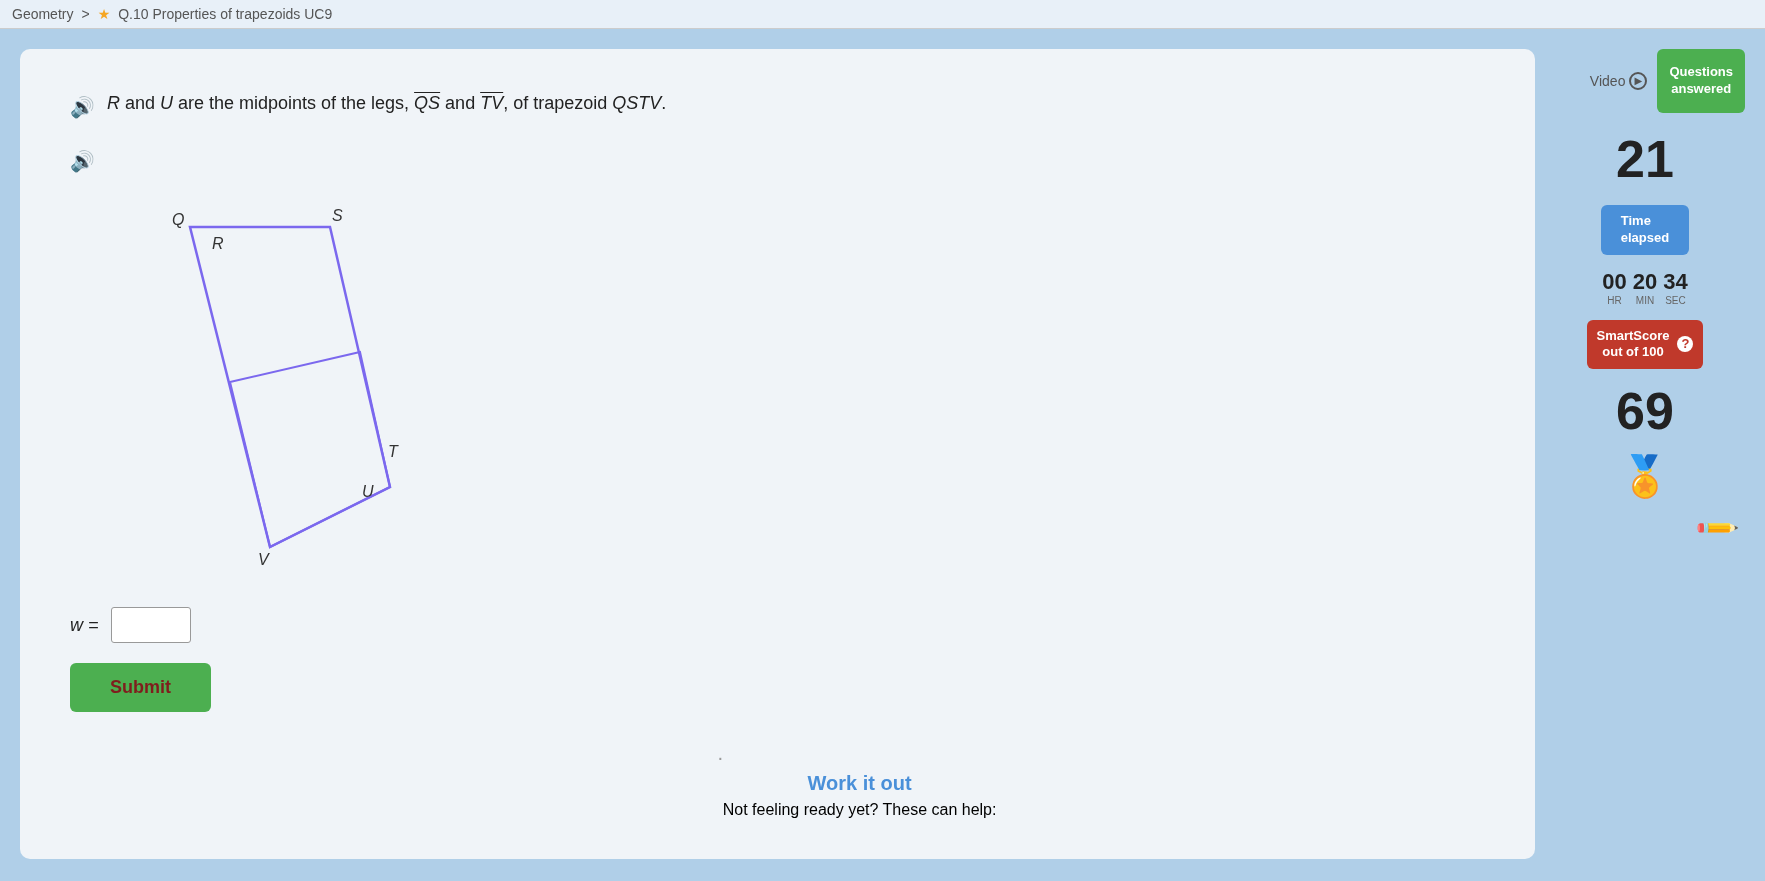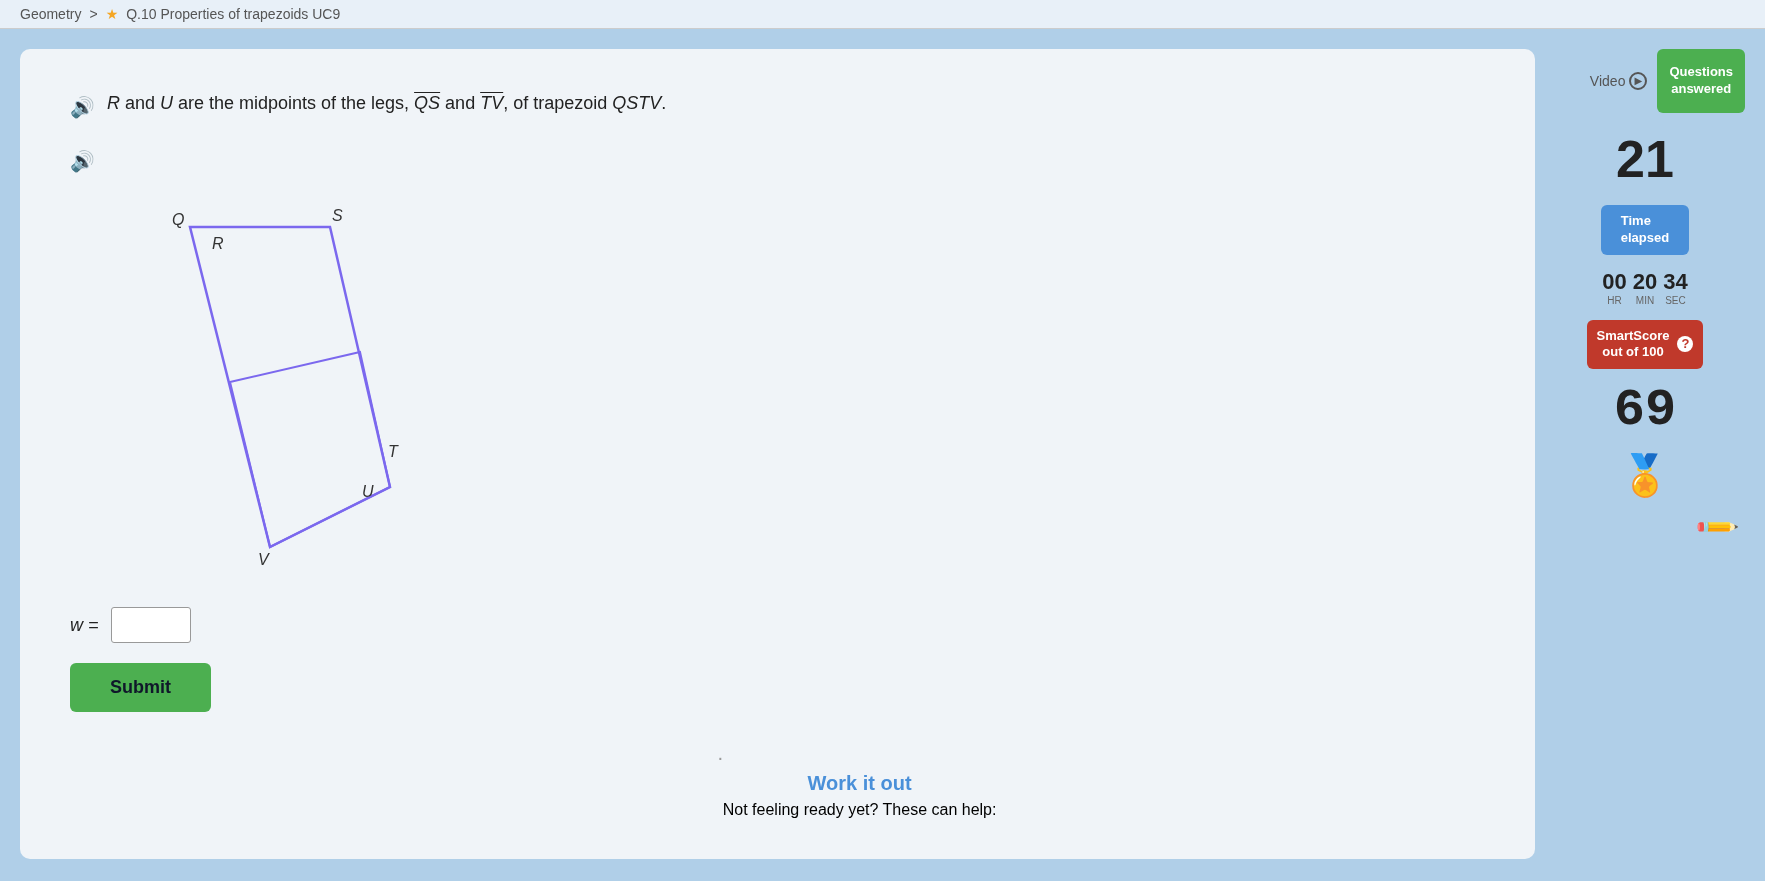--- a/index.html
+++ b/index.html
@@ -5,21 +5,21 @@
     * { box-sizing: border-box; margin: 0; padding: 0; }
     body {
       font-family: Arial, sans-serif;
       background: #b0cfe8;
       width: 1765px;
       min-height: 881px;
       overflow-x: hidden;
     }
     .top-bar {
       background: #e8f0f8;
-      padding: 6px 20px;
+      padding: 6px 12px;
       display: flex;
       align-items: center;
       gap: 8px;
       font-size: 14px;
       color: #555;
       border-bottom: 1px solid #ccc;
     }
     .top-bar .star { color: #f5a623; }
     .main-layout {
       display: flex;
@@ -78,21 +78,21 @@
       height: 36px;
       border: 1.5px solid #999;
       border-radius: 3px;
       font-size: 16px;
       padding: 4px 8px;
       background: #fff;
       outline: none;
     }
     .submit-btn {
       background: #4caf50;
-      color: #0f172a;
+      color: #7f1d1d;
       border: none;
       border-radius: 6px;
       padding: 14px 40px;
       font-size: 18px;
       font-weight: bold;
       cursor: pointer;
       margin-top: 20px;
     }
     .work-it-out {
       position: absolute;
@@ -204,21 +204,20 @@
       text-align: center;
       line-height: 1.3;
       display: flex;
       align-items: center;
       gap: 4px;
     }
     .smartscore-number {
       font-size: 52px;
       font-weight: bold;
       color: #222;
-      font-family: Liberation Mono, monospace;
     }
     .medal-icon {
       font-size: 40px;
       text-align: center;
       color: #c0392b;
     }
     .pencil-icon {
       font-size: 28px;
       color: #2980b9;
       align-self: flex-end;

